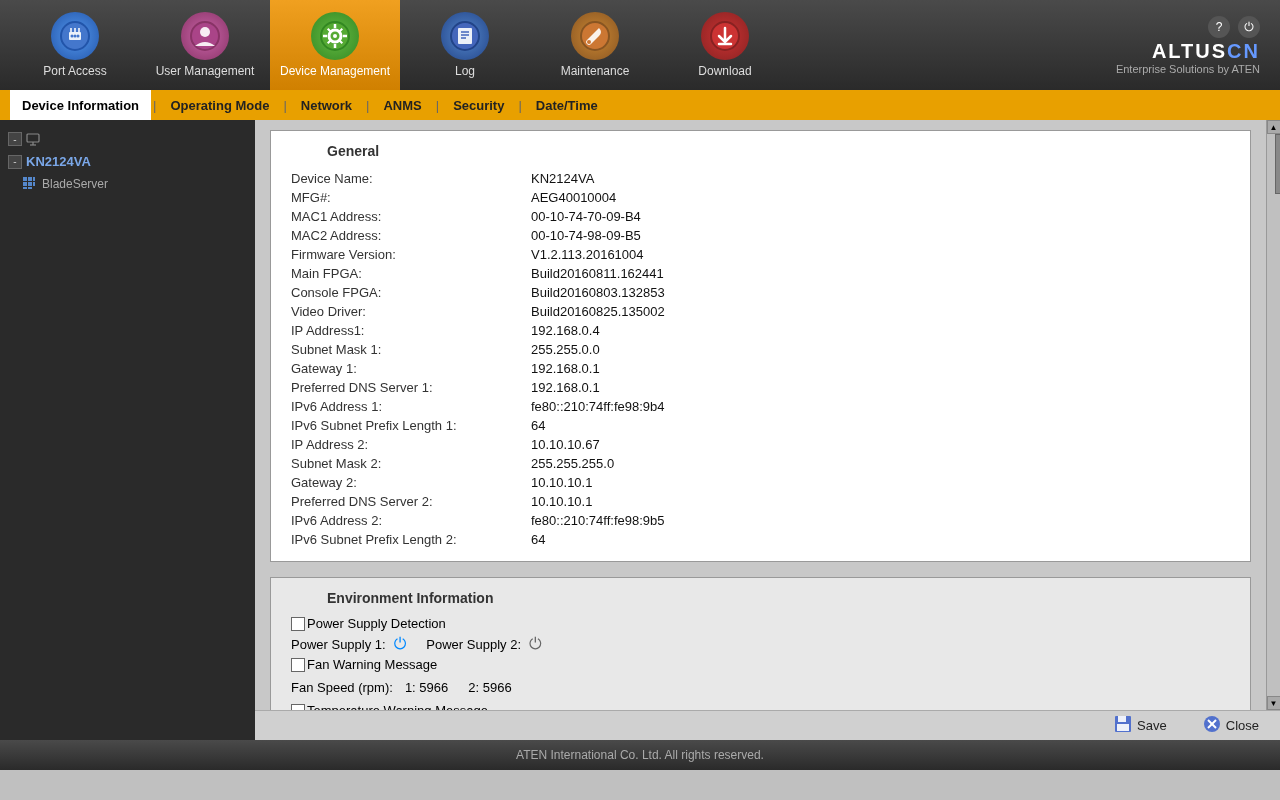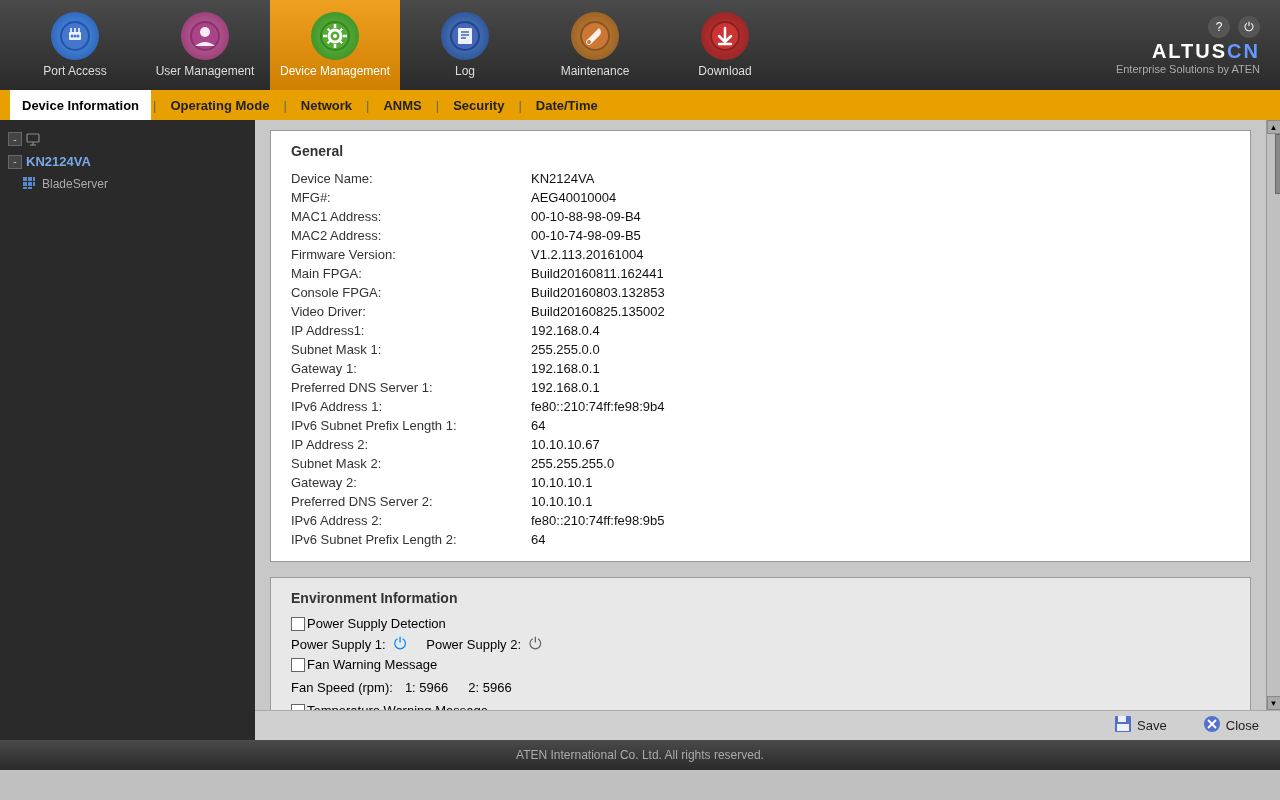--- a/index.html
+++ b/index.html
@@ -173,20 +173,21 @@
       background: #fff;
       border: 1px solid #999;
       margin-bottom: 15px;
       padding: 12px 20px;
     }
     .panel-title {
       font-weight: bold;
       font-size: 14px;
       color: #333;
       margin-bottom: 10px;
+      margin-left: 36px;
     }
     .info-row {
       display: flex;
       padding: 2px 0;
       font-size: 13px;
       color: #222;
     }
     .info-label {
       width: 240px;
       color: #333;
@@ -459,21 +460,21 @@
           <div class="info-row">
             <span class="info-label">Device Name:</span>
             <span class="info-value">KN2124VA</span>
           </div>
           <div class="info-row">
             <span class="info-label">MFG#:</span>
             <span class="info-value">AEG40010004</span>
           </div>
           <div class="info-row">
             <span class="info-label">MAC1 Address:</span>
-            <span class="info-value">00-10-88-98-09-B4</span>
+            <span class="info-value">00-10-74-70-09-B4</span>
           </div>
           <div class="info-row">
             <span class="info-label">MAC2 Address:</span>
             <span class="info-value">00-10-74-98-09-B5</span>
           </div>
           <div class="info-row">
             <span class="info-label">Firmware Version:</span>
             <span class="info-value">V1.2.113.20161004</span>
           </div>
           <div class="info-row">

